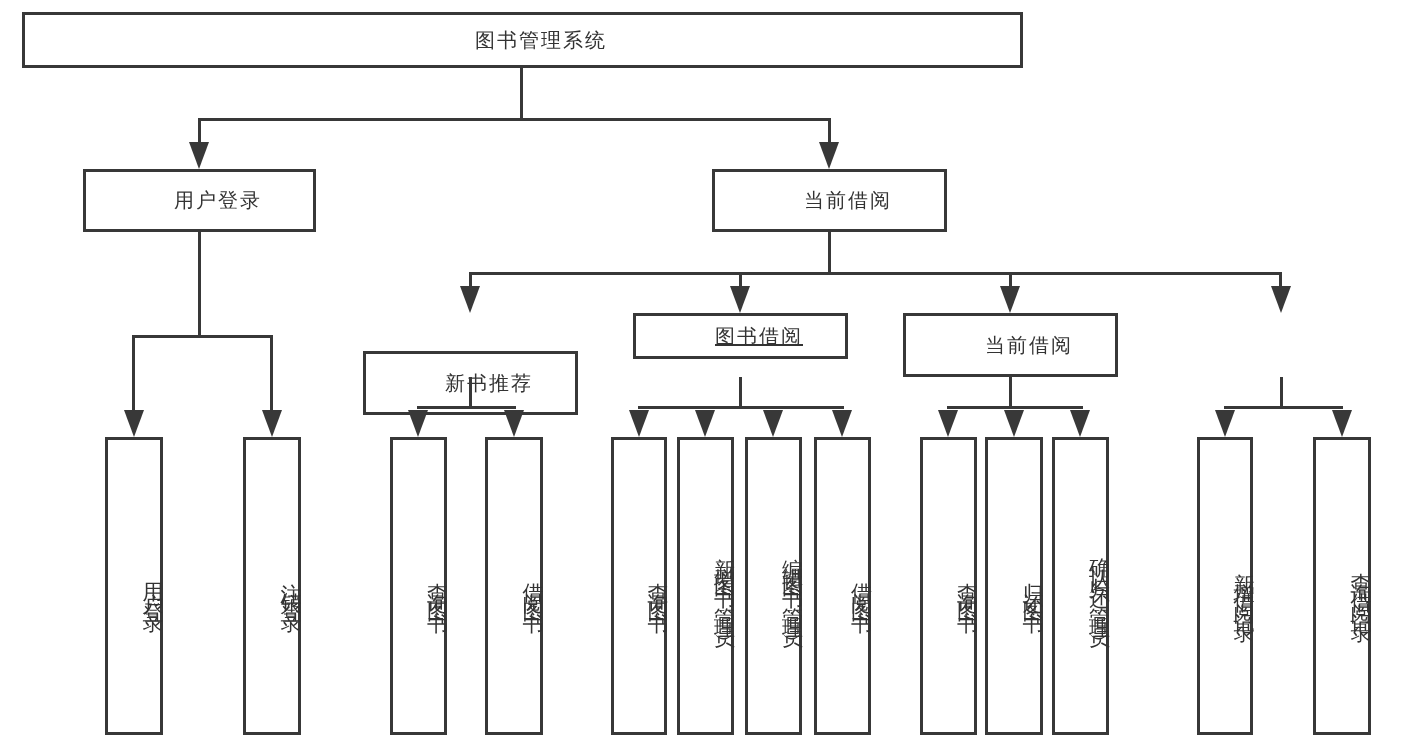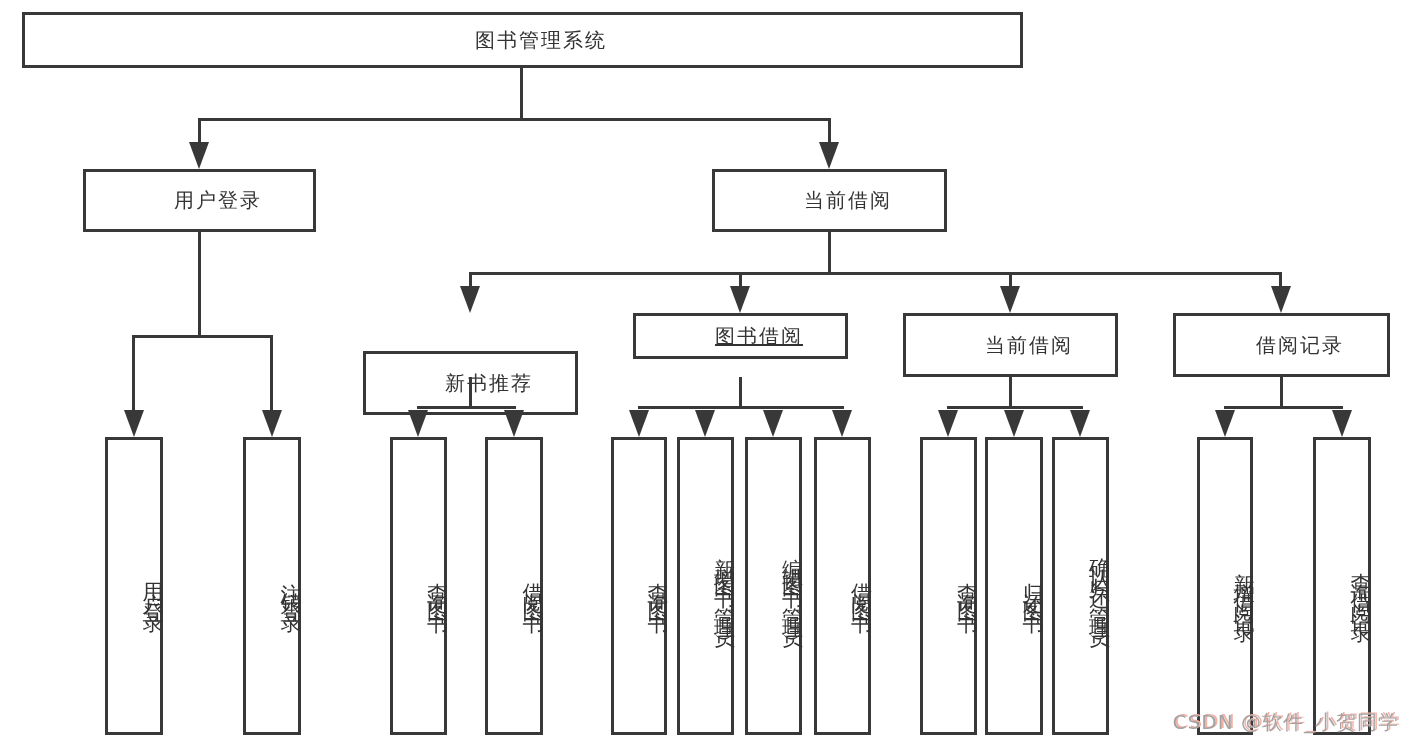--- a/index.html
+++ b/index.html
@@ -96,21 +96,20 @@
   <div class="line" style="left:739px; top:272px; width:3px; height:16px;"></div>
   <div class="arrow-head" style="left:730px; top:286px;"></div>
   <div class="line" style="left:1009px; top:272px; width:3px; height:16px;"></div>
   <div class="arrow-head" style="left:1000px; top:286px;"></div>
   <div class="line" style="left:1279px; top:272px; width:3px; height:16px;"></div>
   <div class="arrow-head" style="left:1271px; top:286px;"></div>
 
   <div class="box hbox" style="left:363px; top:313px; width:215px; height:64px;margin-top:38px;">新书推荐</div>
   <div class="box hbox" style="left:633px; top:313px; width:215px; height:46px;text-decoration:underline;">图书借阅</div>
   <div class="box hbox" style="left:903px; top:313px; width:215px; height:64px;text-align:right;">当前借阅</div>
-  <div class="box hbox" style="left:1173px; top:313px; width:217px; height:64px;">借阅记录</div>
 
   <div class="line" style="left:469px; top:377px; width:3px; height:32px;"></div>
   <div class="line" style="left:417px; top:406px; width:99px; height:3px;"></div>
   <div class="arrow-head" style="left:408px; top:410px;"></div>
   <div class="arrow-head" style="left:504px; top:410px;"></div>
 
   <div class="line" style="left:739px; top:377px; width:3px; height:32px;"></div>
   <div class="line" style="left:638px; top:406px; width:206px; height:3px;"></div>
   <div class="arrow-head" style="left:629px; top:410px;"></div>
   <div class="arrow-head" style="left:695px; top:410px;"></div>
@@ -139,15 +138,14 @@
   <div class="box vbox" style="left:745px; top:437px; width:57px; height:298px;">编辑图书（管理员）</div>
   <div class="box vbox" style="left:814px; top:437px; width:57px; height:298px;">借阅图书</div>
 
   <div class="box vbox" style="left:920px; top:437px; width:57px; height:298px;">查询图书</div>
   <div class="box vbox" style="left:985px; top:437px; width:58px; height:298px;">归还图书</div>
   <div class="box vbox" style="left:1052px; top:437px; width:57px; height:298px;">确认归还（管理员）</div>
 
   <div class="box vbox" style="left:1197px; top:437px; width:56px; height:298px;">新增借阅记录</div>
   <div class="box vbox" style="left:1313px; top:437px; width:58px; height:298px;">查询借阅记录</div>
 
-  <div class="watermark">CSDN @软件_小贺同学</div>
 
 </div>
 
 </body></html>

